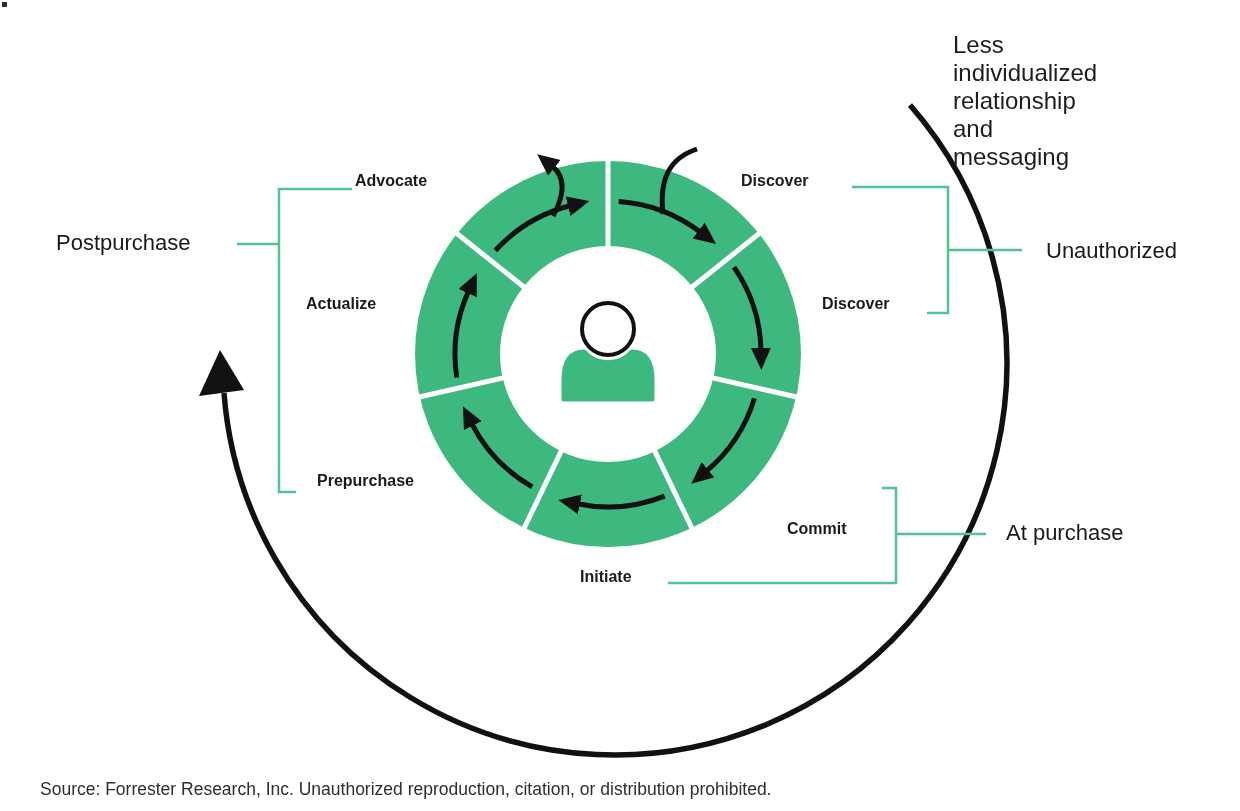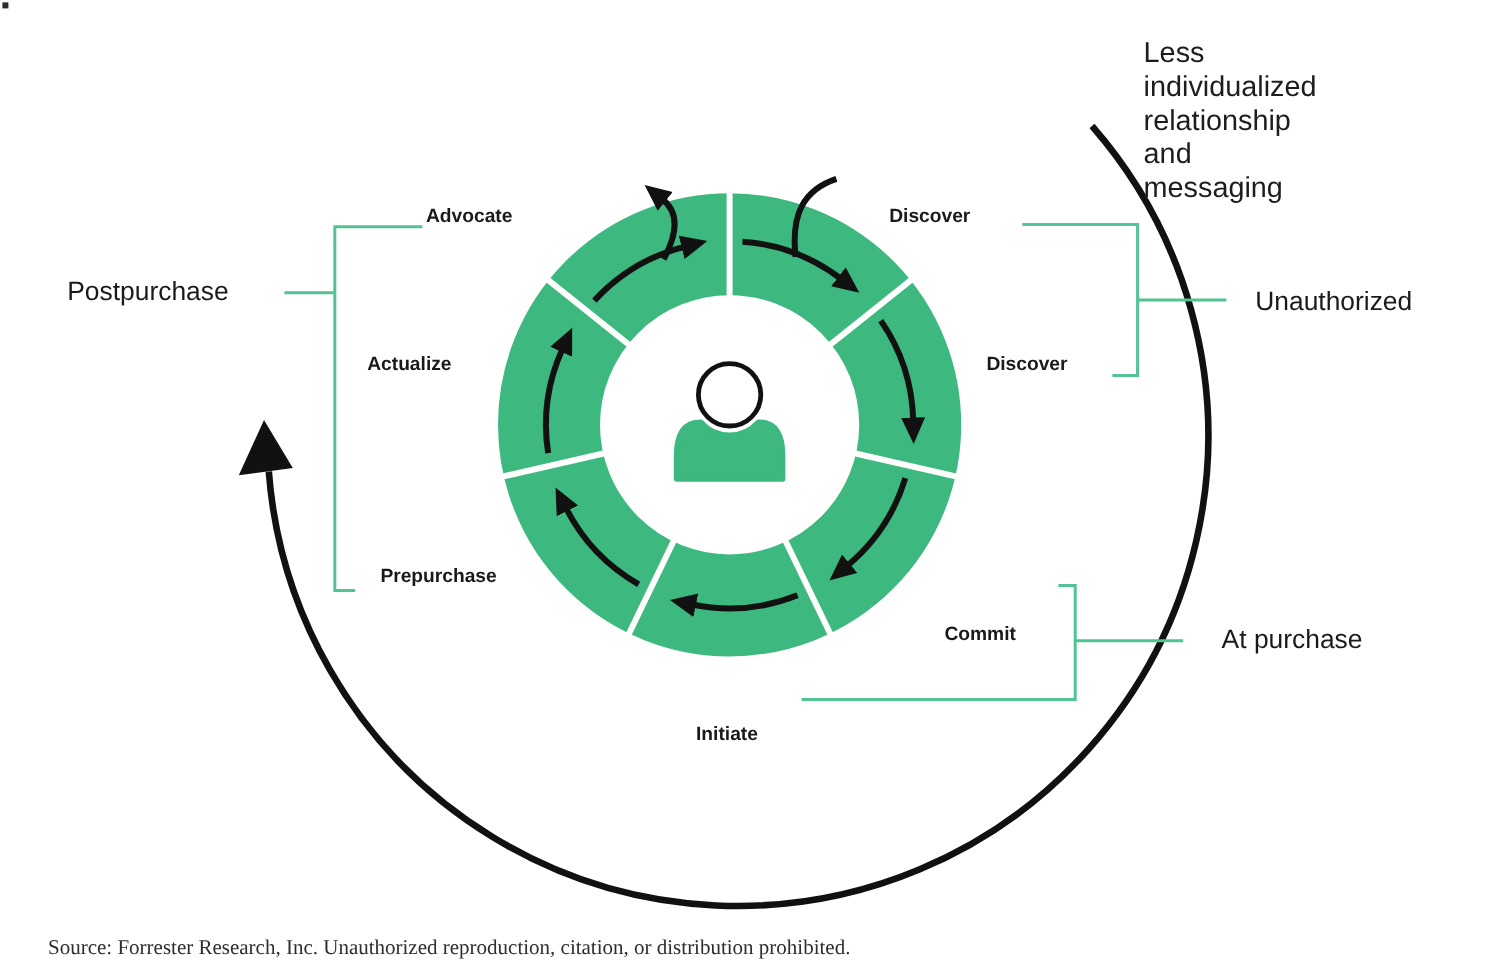--- a/index.html
+++ b/index.html
@@ -57,25 +57,25 @@
       <polyline points="237,244 279,244" fill="none" stroke="#52c392" stroke-width="2.5"></polyline>
       <polyline points="852,187 948,187 948,313 927,313" fill="none" stroke="#52c392" stroke-width="2.5"></polyline>
       <polyline points="948,250 1022,250" fill="none" stroke="#52c392" stroke-width="2.5"></polyline>
       <polyline points="882,488 896,488 896,583 668,583" fill="none" stroke="#52c392" stroke-width="2.5"></polyline>
       <polyline points="896,534 986,534" fill="none" stroke="#52c392" stroke-width="2.5"></polyline>
     </svg>
 
   <div class="lbl stage" style="left:741px;top:172px;">Discover</div>
   <div class="lbl stage" style="left:822px;top:295px;">Discover</div>
   <div class="lbl stage" style="left:787px;top:473px;margin-top:47px;">Commit</div>
-  <div class="lbl stage" style="left:580px;top:568px;margin-top:36px;">Initiate</div>
+  <div class="lbl stage" style="left:580px;top:568px;">Initiate</div>
   <div class="lbl stage" style="left:317px;top:472px;">Prepurchase</div>
   <div class="lbl stage" style="left:306px;top:295px;">Actualize</div>
   <div class="lbl stage" style="left:355px;top:172px;">Advocate</div>
 
   <div class="lbl phase" style="left:1046px;top:238px;">Unauthorized</div>
-  <div class="lbl phase" style="left:1006px;top:520px;margin-left:12px;">At purchase</div>
+  <div class="lbl phase" style="left:1006px;top:520px;">At purchase</div>
   <div class="lbl phase" style="left:56px;top:230px;">Postpurchase</div>
 
   <div class="annot" style="left:953px;top:31px;width:162px;">Less individualized relationship and messaging</div>
 
-  <div class="source" style="left:40px;top:779px;font-family:Liberation Serif, serif;">Source: Forrester Research, Inc. Unauthorized reproduction, citation, or distribution prohibited.</div>
+  <div class="source" style="left:40px;top:779px;">Source: Forrester Research, Inc. Unauthorized reproduction, citation, or distribution prohibited.</div>
 </div>
 
 </body></html>

